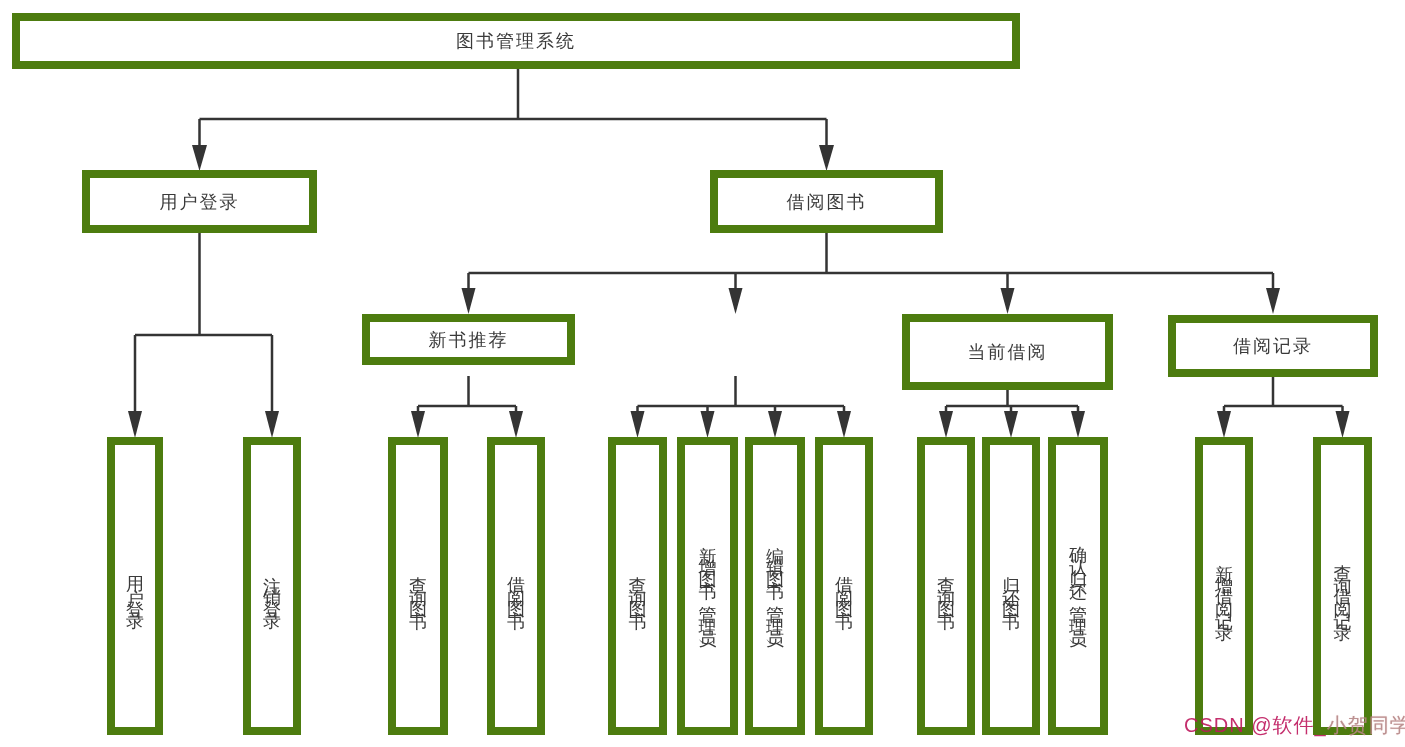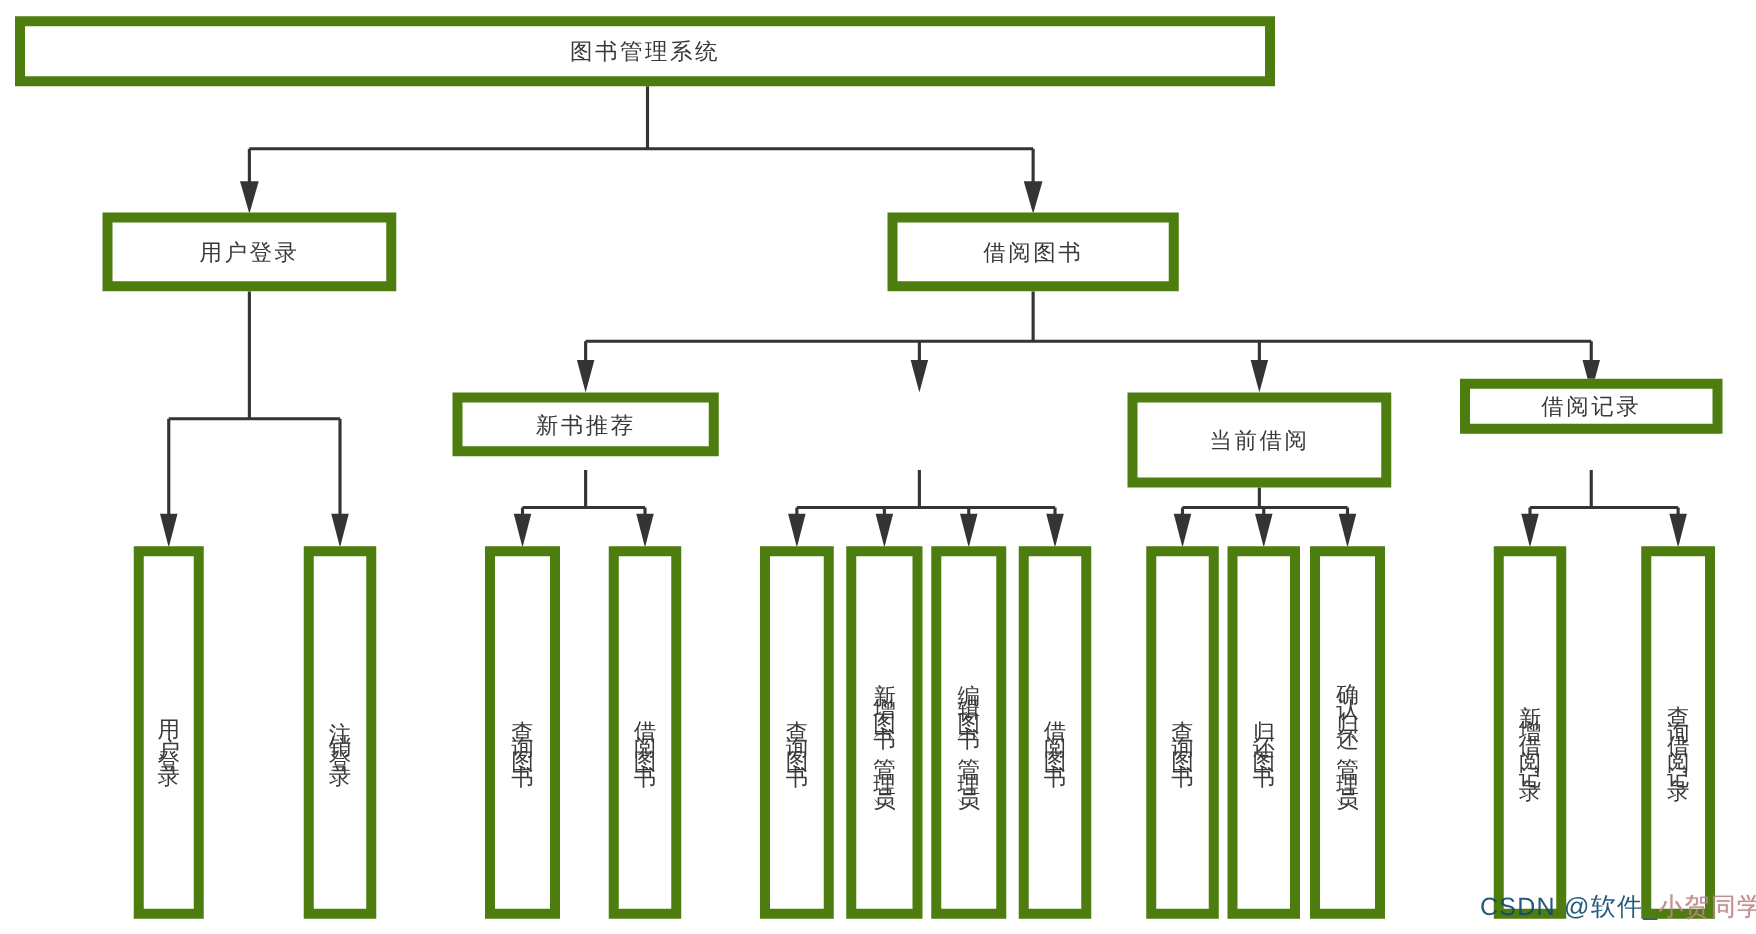--- a/index.html
+++ b/index.html
@@ -36,21 +36,21 @@
     color:#3a3a3a;
     line-height:1;
   }
   .watermark{
     position:absolute;
     font-size:20px;
     letter-spacing:1px;
     white-space:nowrap;
     opacity:0.9;
   }
-  .wm-prefix{color:#0c4a6e;}
+  .wm-prefix{color:#be185d;}
   .wm-author{color:#b48787;text-shadow:0 0 1px rgba(201,110,110,0.55);}
 </style>
 </head>
 <body>
 
 <div class="canvas">
 
   <svg class="connectors" width="1405" height="747" viewBox="0 0 1405 747" xmlns="http://www.w3.org/2000/svg">
     <g stroke="#343434" stroke-width="2.5" fill="none">
       <path d="M518 68 V119 M199.5 119 H826.5 M199.5 119 V146 M826.5 119 V146
@@ -94,21 +94,21 @@
   <div class="node hnode" style="left:710px;top:170px;width:233px;height:63px">
     <span>借阅图书</span>
   </div>
 
   <div class="node hnode" style="left:362px;top:314px;width:213px;height:51px">
     <span>新书推荐</span>
   </div>
   <div class="node hnode" style="left:902px;top:314px;width:211px;height:76px">
     <span>当前借阅</span>
   </div>
-  <div class="node hnode" style="left:1168px;top:303px;width:210px;height:44px">
+  <div class="node hnode" style="left:1168px;top:315px;width:210px;height:62px">
     <span>借阅记录</span>
   </div>
 
   <div class="node vnode" style="left:107px;top:437px;width:56px;height:298px">
     <span>用户登录</span>
   </div>
   <div class="node vnode" style="left:243px;top:437px;width:58px;height:298px">
     <span>注销登录</span>
   </div>
 

